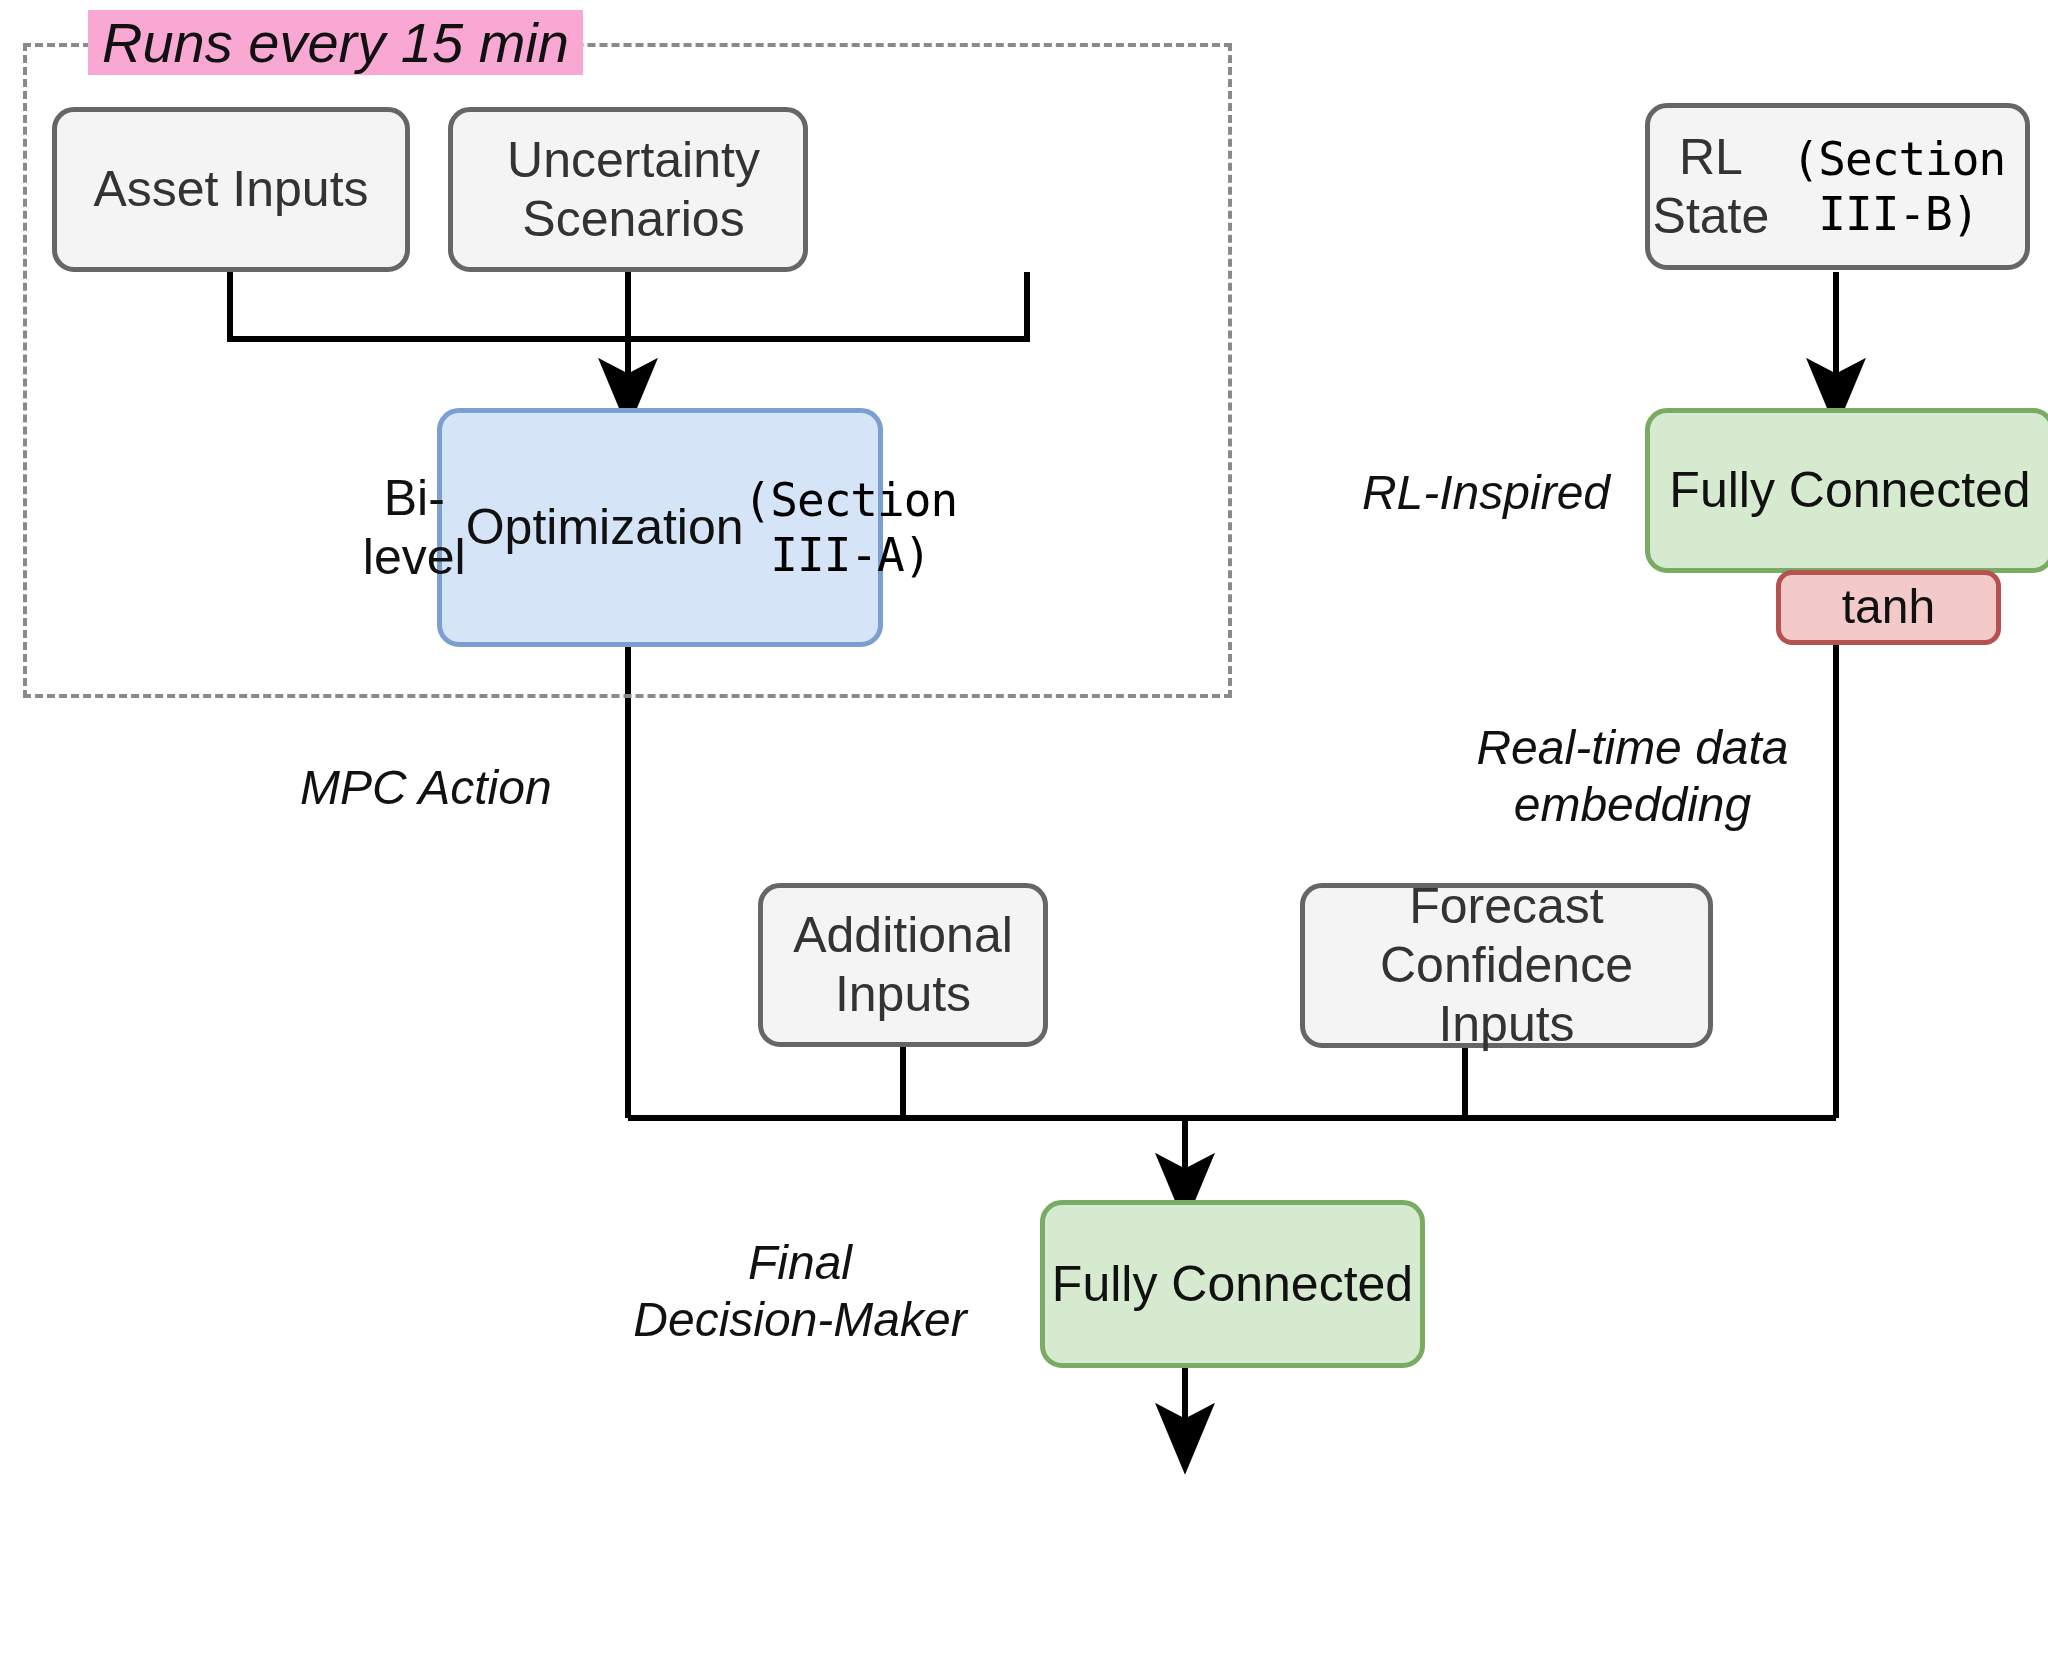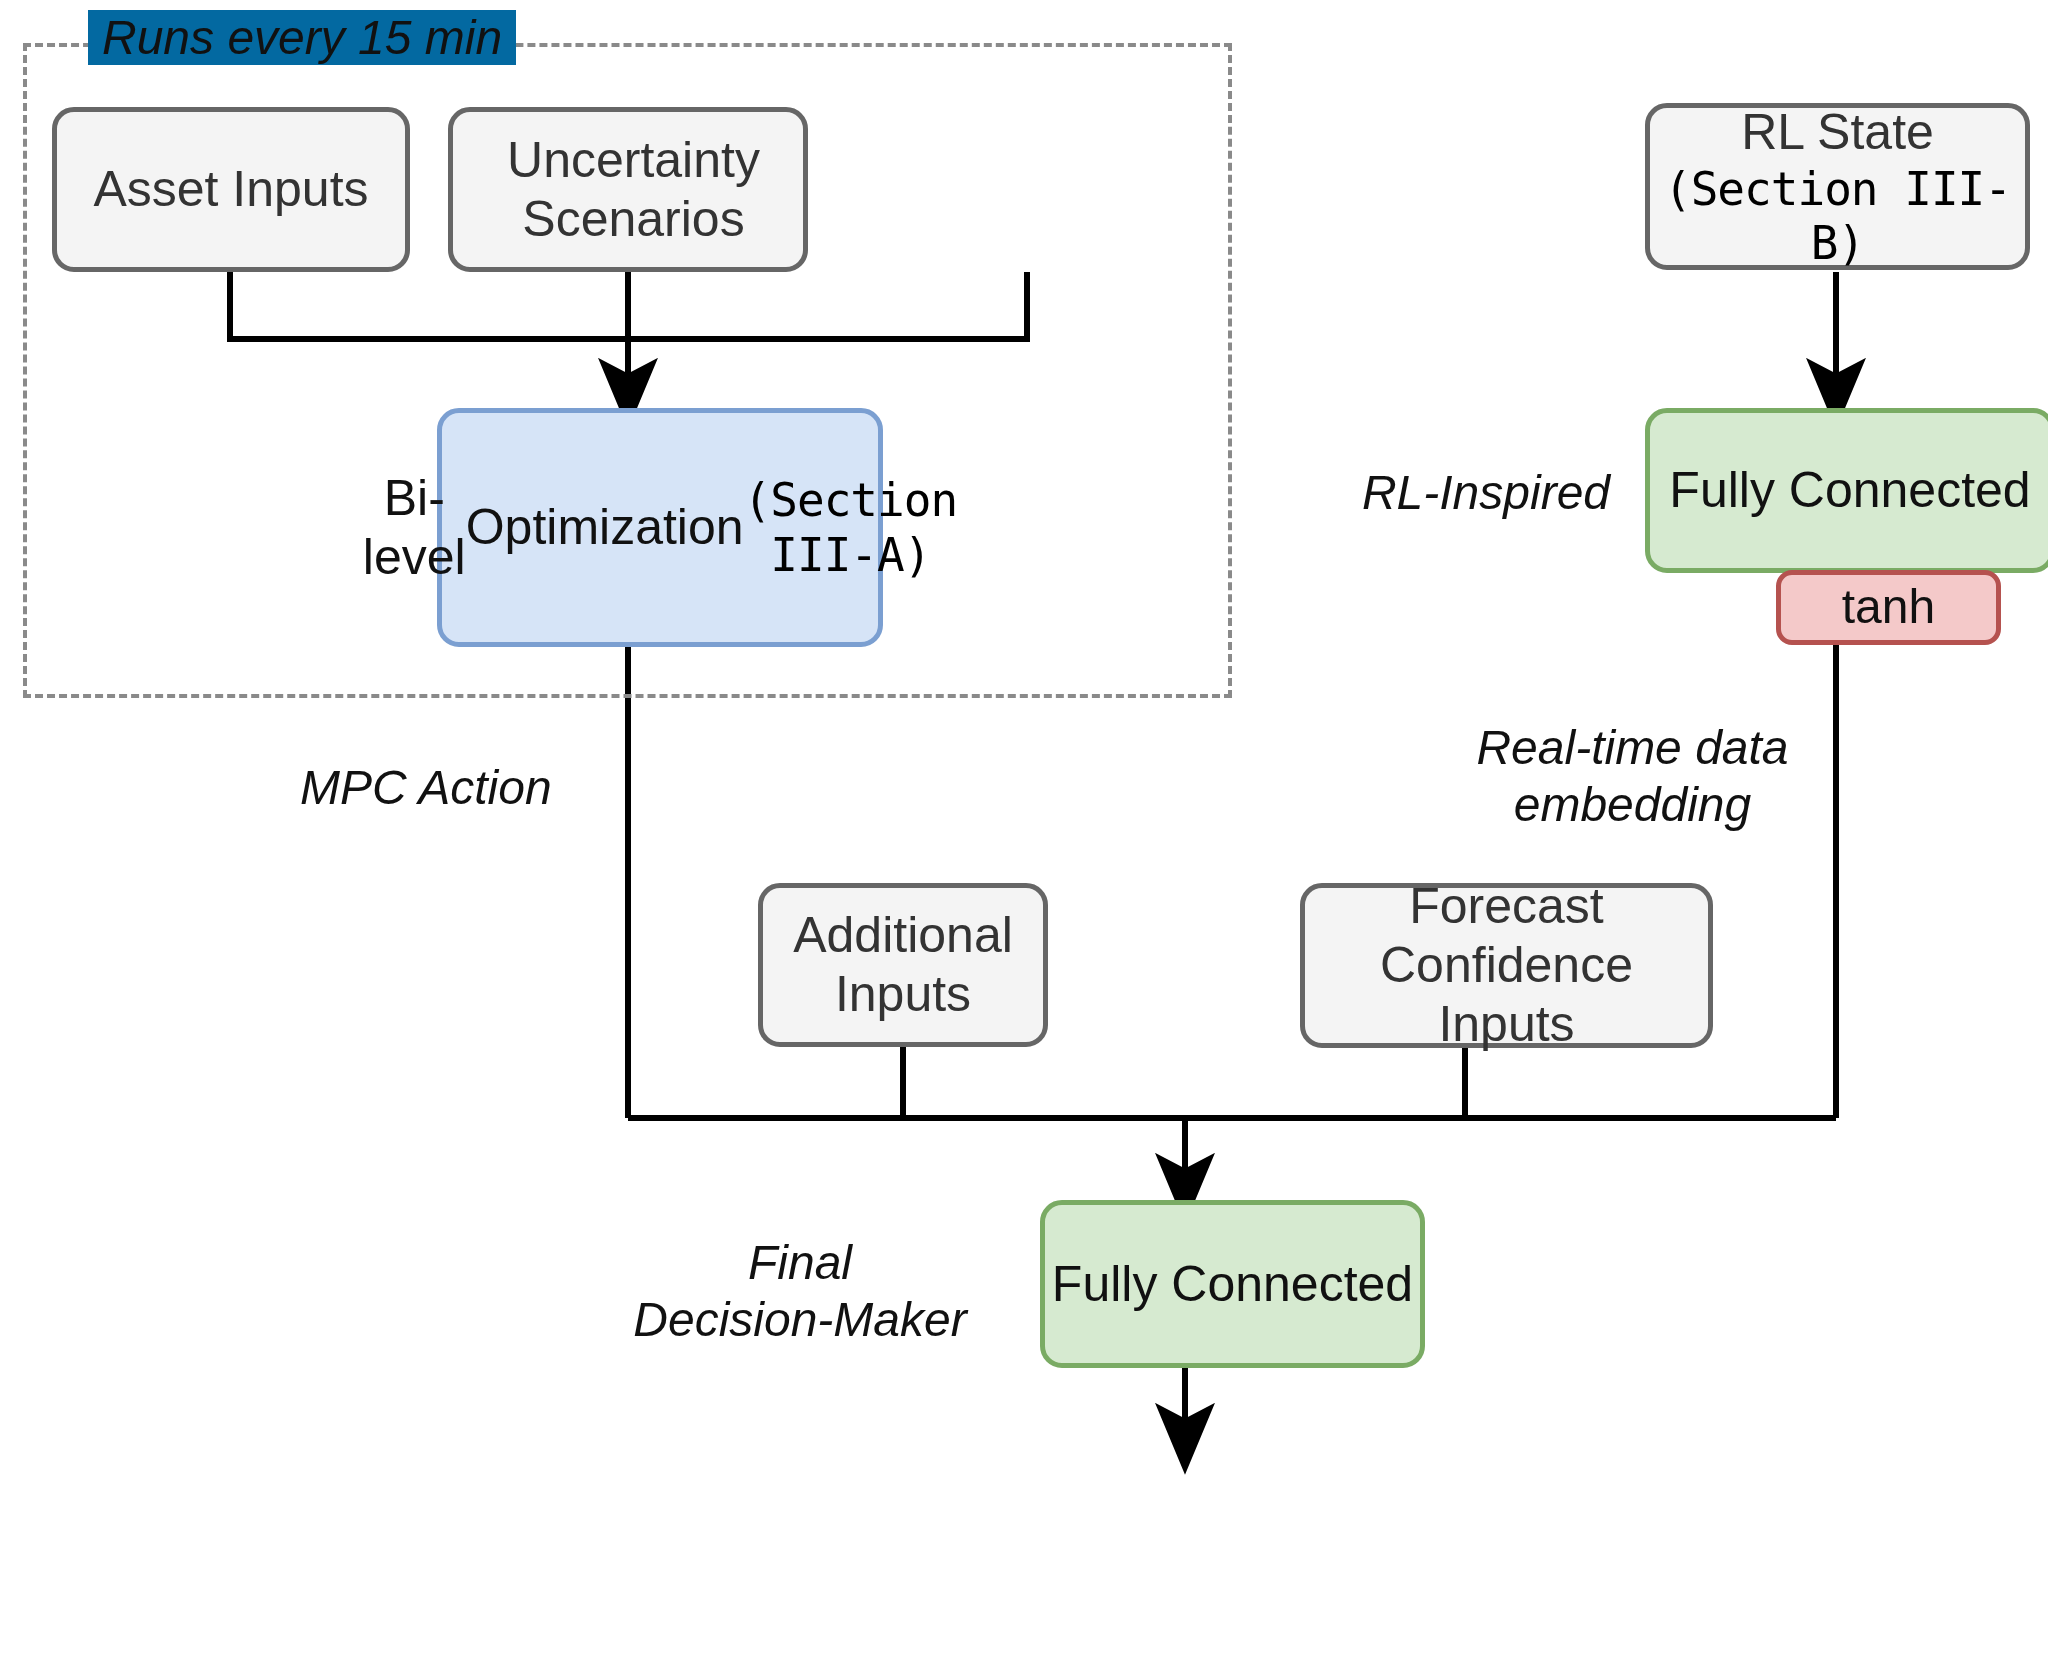--- a/index.html
+++ b/index.html
@@ -80,23 +80,23 @@
   .dashed-group {
     position: absolute;
     box-sizing: border-box;
     border: 4px dashed #8a8a8a;
     background: transparent;
     z-index: 1;
   }
   .grp-label {
     position: absolute;
     font-style: italic;
-    font-size: 48px;
+    font-size: 56px;
     color: #111111;
-    background: #0369a1;
+    background: #f9a8d4;
     padding: 0 14px;
     white-space: nowrap;
     z-index: 2;
   }
   .edge-label {
     position: absolute;
     font-style: italic;
     font-size: 48px;
     color: #111111;
     white-space: pre-line;
@@ -143,21 +143,21 @@
       <path d="M1185,1368 L1185,1440" marker-end="url(#arrow)"></path>
     </g>
   </svg>
 
   <div class="node grey" style="left:52px; top:107px; width:358px; height:165px;">Asset Inputs</div>
 
   <div class="node grey" style="left:448px; top:107px; width:360px; height:165px;padding-left:11px;">Uncertainty
 Scenarios</div>
 
 
-  <div class="node grey" style="left:1645px; top:103px; width:385px; height:167px; flex-direction:column;">
+  <div class="node grey" style="left:1645px; top:103px; width:385px; height:167px; flex-direction:row;">
     <span class="ln">RL State</span>
     <span class="ln sec">(Section III-B)</span>
   </div>
 
   <div class="node blue" style="left:437px; top:408px; width:446px; height:239px; flex-direction:row;">
     <span class="ln">Bi-level</span>
     <span class="ln">Optimization</span>
     <span class="ln sec">(Section III-A)</span>
   </div>
 

